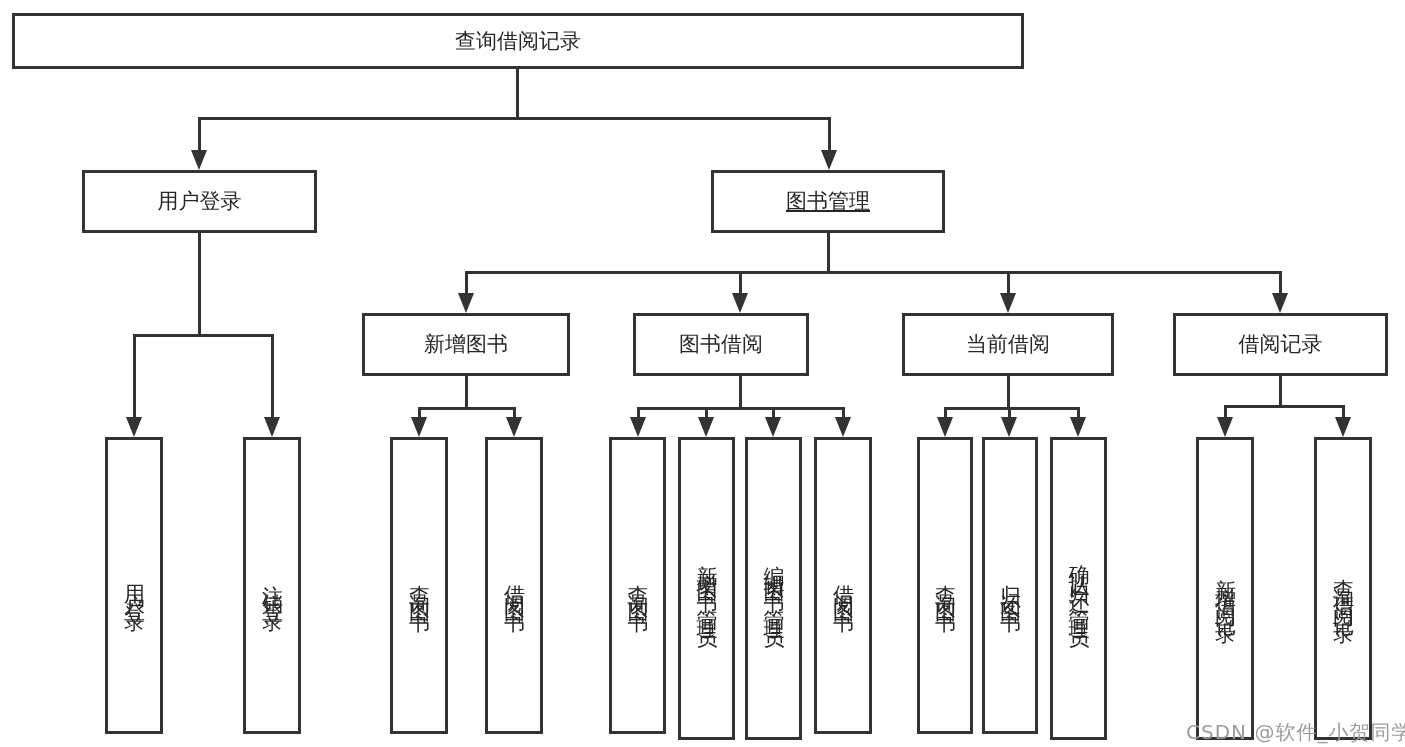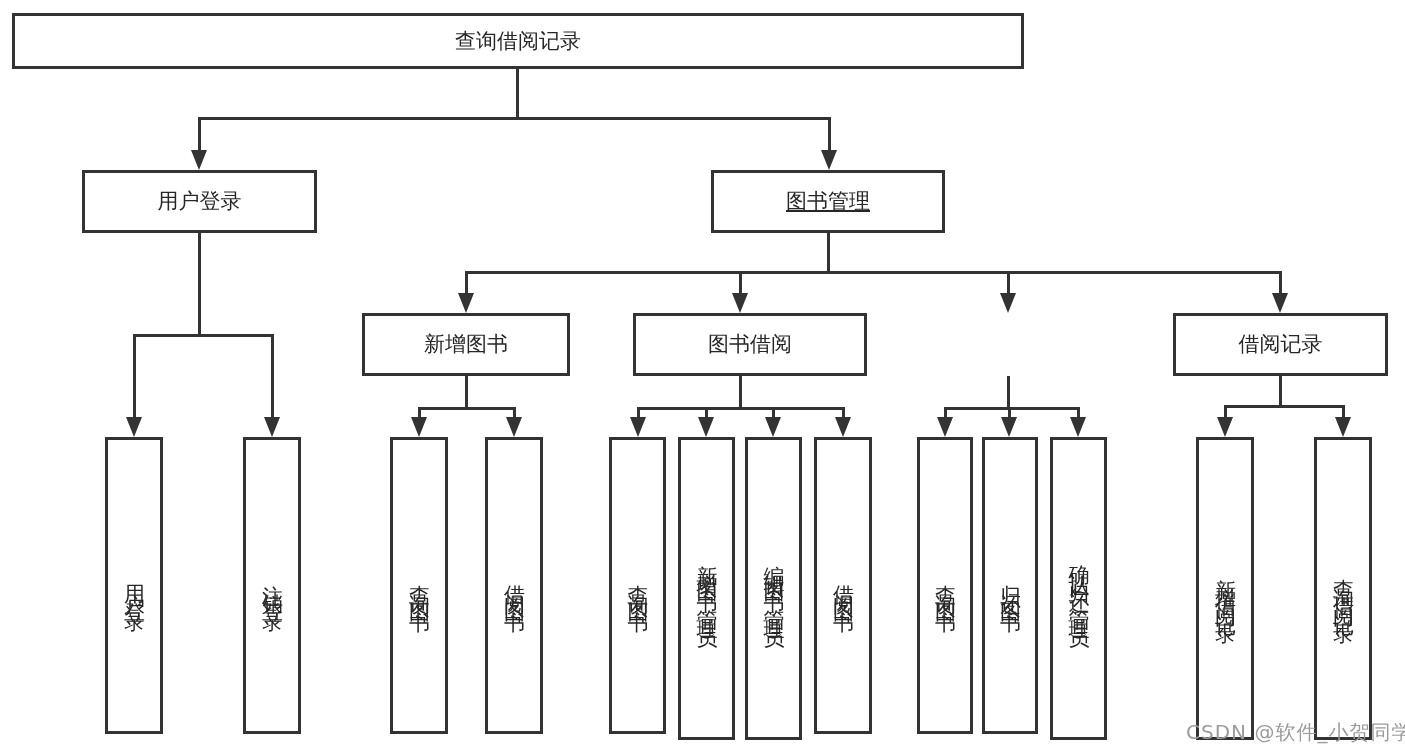--- a/index.html
+++ b/index.html
@@ -63,22 +63,25 @@
   <div class="line" style="left:739px;top:271px;width:3px;height:25px;"></div>
   <div class="arrow" style="left:732px;top:293px;"></div>
   <div class="line" style="left:1007px;top:271px;width:3px;height:25px;"></div>
   <div class="arrow" style="left:1000px;top:293px;"></div>
   <div class="line" style="left:1279px;top:271px;width:3px;height:25px;"></div>
   <div class="arrow" style="left:1272px;top:293px;"></div>
 
   <div class="box" style="left:362px;top:313px;width:208px;height:63px;">
     <span>新增图书</span>
   </div>
-  <div class="box" style="left:633px;top:313px;width:234px;height:63px;">
+  <div class="box" style="left:633px;top:313px;width:176px;height:63px;">
     <span>图书借阅</span>
+  </div>
+  <div class="box" style="left:902px;top:313px;width:212px;height:63px;">
+    <span>当前借阅</span>
   </div>
   <div class="box" style="left:1173px;top:313px;width:215px;height:63px;">
     <span>借阅记录</span>
   </div>
 
   <div class="line" style="left:465px;top:376px;width:3px;height:34px;"></div>
   <div class="line" style="left:418px;top:407px;width:98px;height:3px;"></div>
   <div class="line" style="left:418px;top:407px;width:3px;height:13px;"></div>
   <div class="arrow" style="left:411px;top:417px;"></div>
   <div class="line" style="left:513px;top:407px;width:3px;height:13px;"></div>

